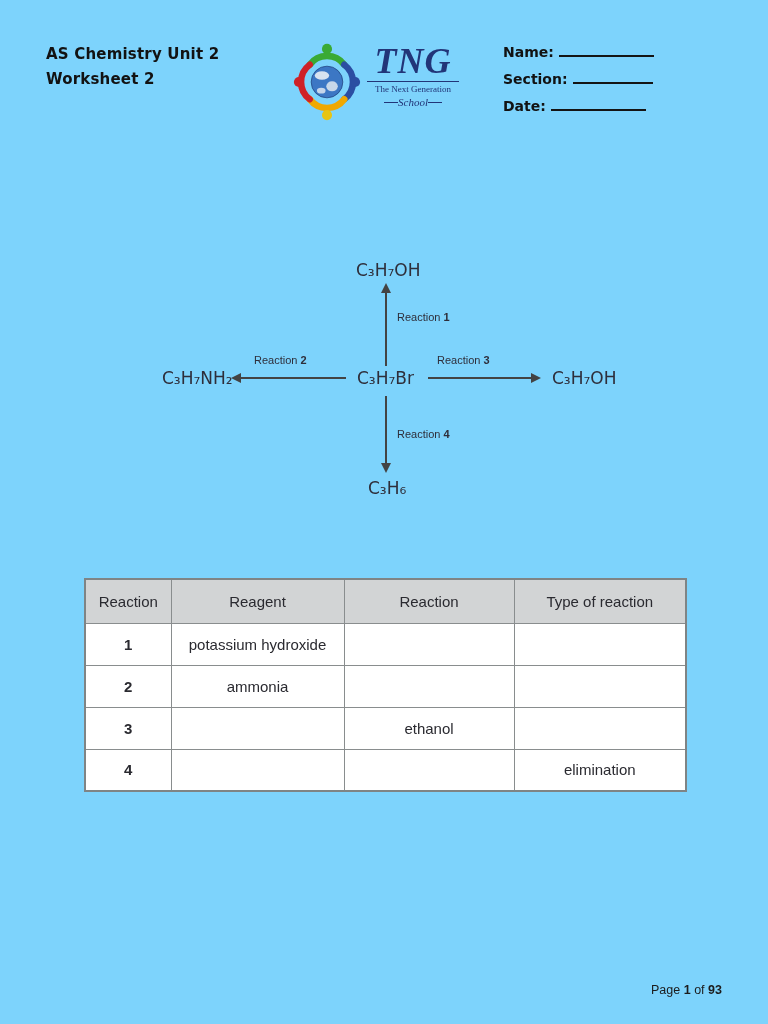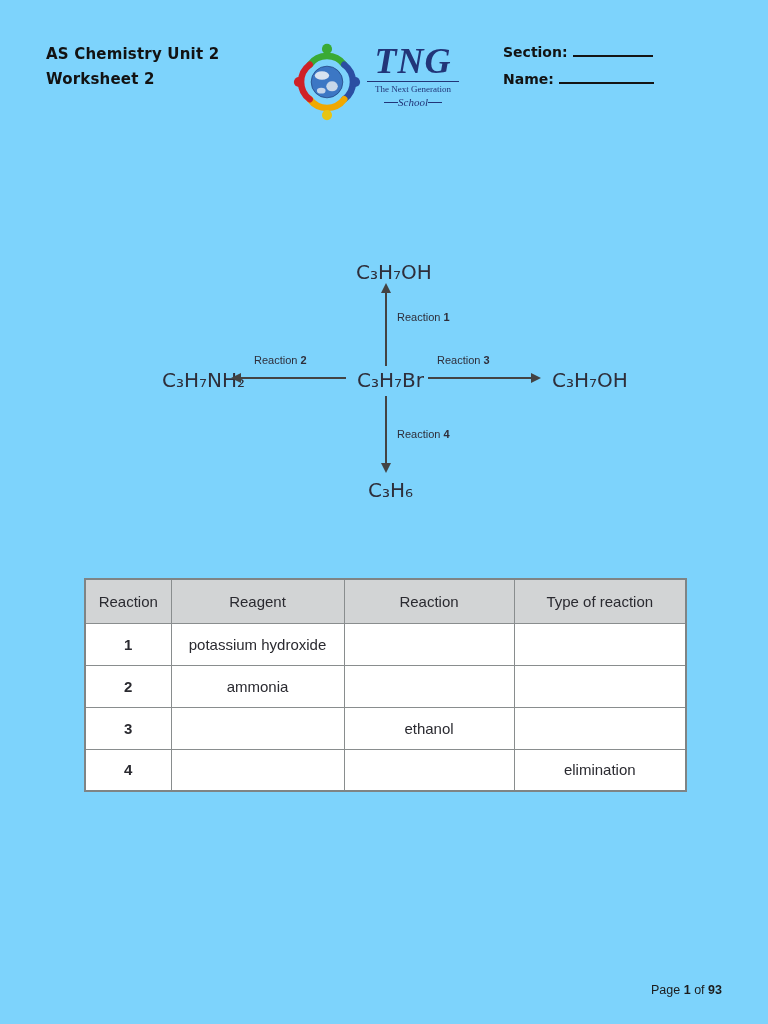--- a/index.html
+++ b/index.html
@@ -47,21 +47,21 @@
     display: inline-block; border-bottom: 2.5px solid #141414; height: 12px; margin-left: 5px;
   }
   .line-name { width: 95px; }
   .line-section { width: 80px; }
   .line-date { width: 95px; }
 
   
   .diagram { position: absolute; left: 0; top: 0; width: 768px; height: 1024px; pointer-events: none; }
   .formula {
     position: absolute; font-family: "DejaVu Sans", sans-serif;
-    font-size: 20px; color: #2e2e3a; white-space: nowrap;
+    font-size: 17px; color: #2e2e3a; white-space: nowrap;
   }
   .rx-label { position: absolute; font-size: 11px; color: #2e2e3a; white-space: nowrap; }
   .rx-label b { font-weight: bold; }
   .arrow-line-v { position: absolute; width: 2px; background: #434343; }
   .arrow-line-h { position: absolute; height: 2px; background: #434343; }
   .arrow-head { position: absolute; width: 0; height: 0; }
   .head-up    { border-left: 5px solid transparent; border-right: 5px solid transparent; border-bottom: 10px solid #434343; }
   .head-down  { border-left: 5px solid transparent; border-right: 5px solid transparent; border-top: 10px solid #434343; }
   .head-left  { border-top: 5px solid transparent; border-bottom: 5px solid transparent; border-right: 10px solid #434343; }
   .head-right { border-top: 5px solid transparent; border-bottom: 5px solid transparent; border-left: 10px solid #434343; }
@@ -129,24 +129,27 @@
       <div class="logo-school">
         <span class="flourish"></span>
         <span class="word">School</span>
         <span class="flourish"></span>
       </div>
     </div>
   </div>
 
   <div class="id-fields">
     <div class="id-row">
+      <span class="lbl">Name:</span><span class="line line-name"></span>
+    </div>
+    <div class="id-row">
       <span class="lbl">Section:</span><span class="line line-section"></span>
     </div>
     <div class="id-row">
-      <span class="lbl">Name:</span><span class="line line-name"></span>
+      <span class="lbl">Date:</span><span class="line line-date"></span>
     </div>
   </div>
 
   <div class="diagram">
 
     <div class="formula" style="left:356px; top:260px;">C₃H₇OH</div>
 
     <div class="arrow-head head-up" style="left:381px; top:283px;"></div>
     <div class="arrow-line-v" style="left:385px; top:291px; height:75px;"></div>
     <div class="rx-label" style="left:397px; top:311px;"><span>Reaction</span>&nbsp;<b>1</b></div>

